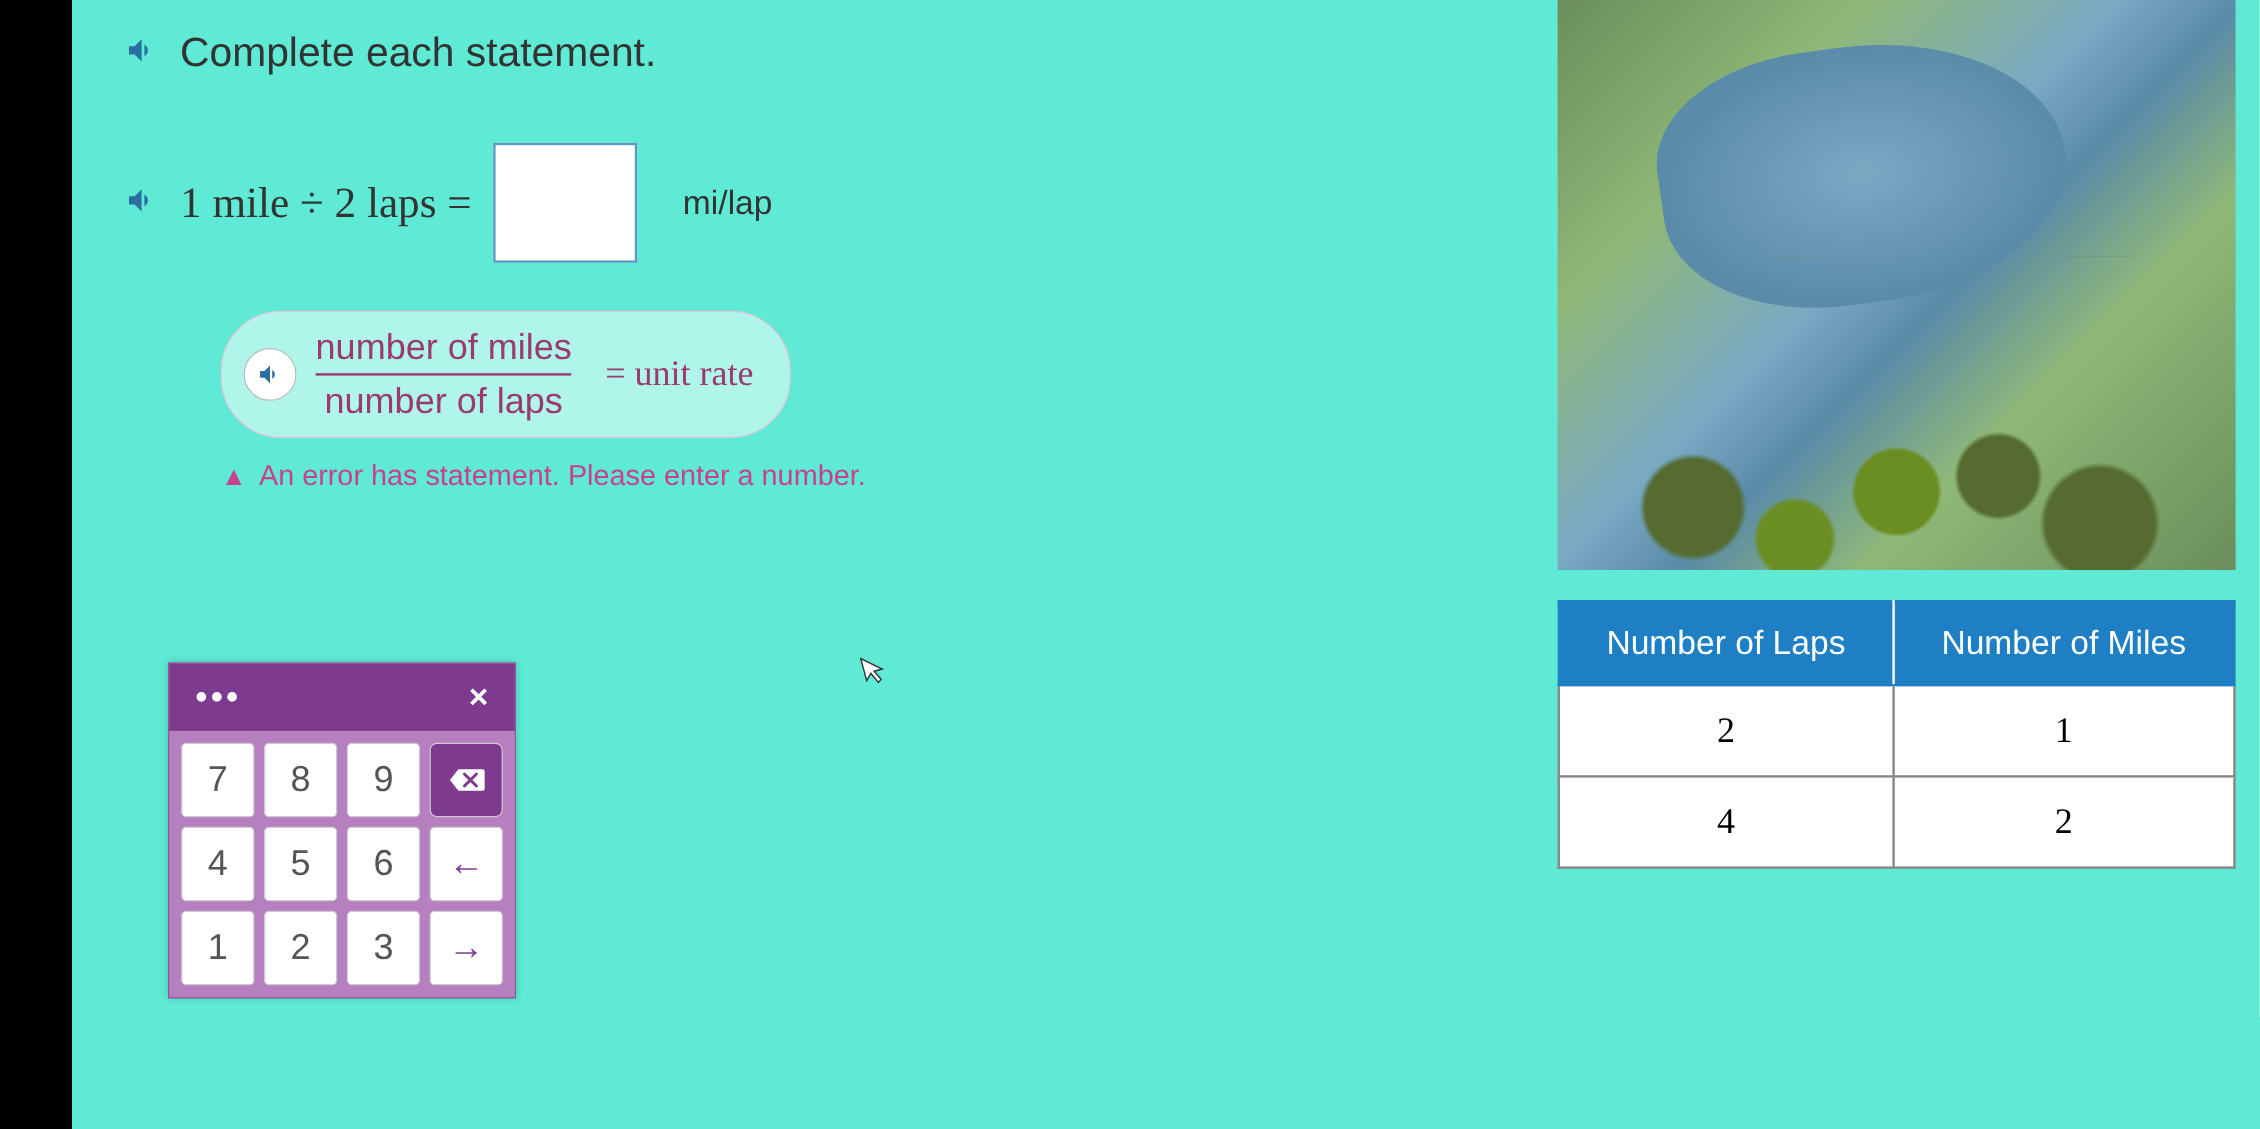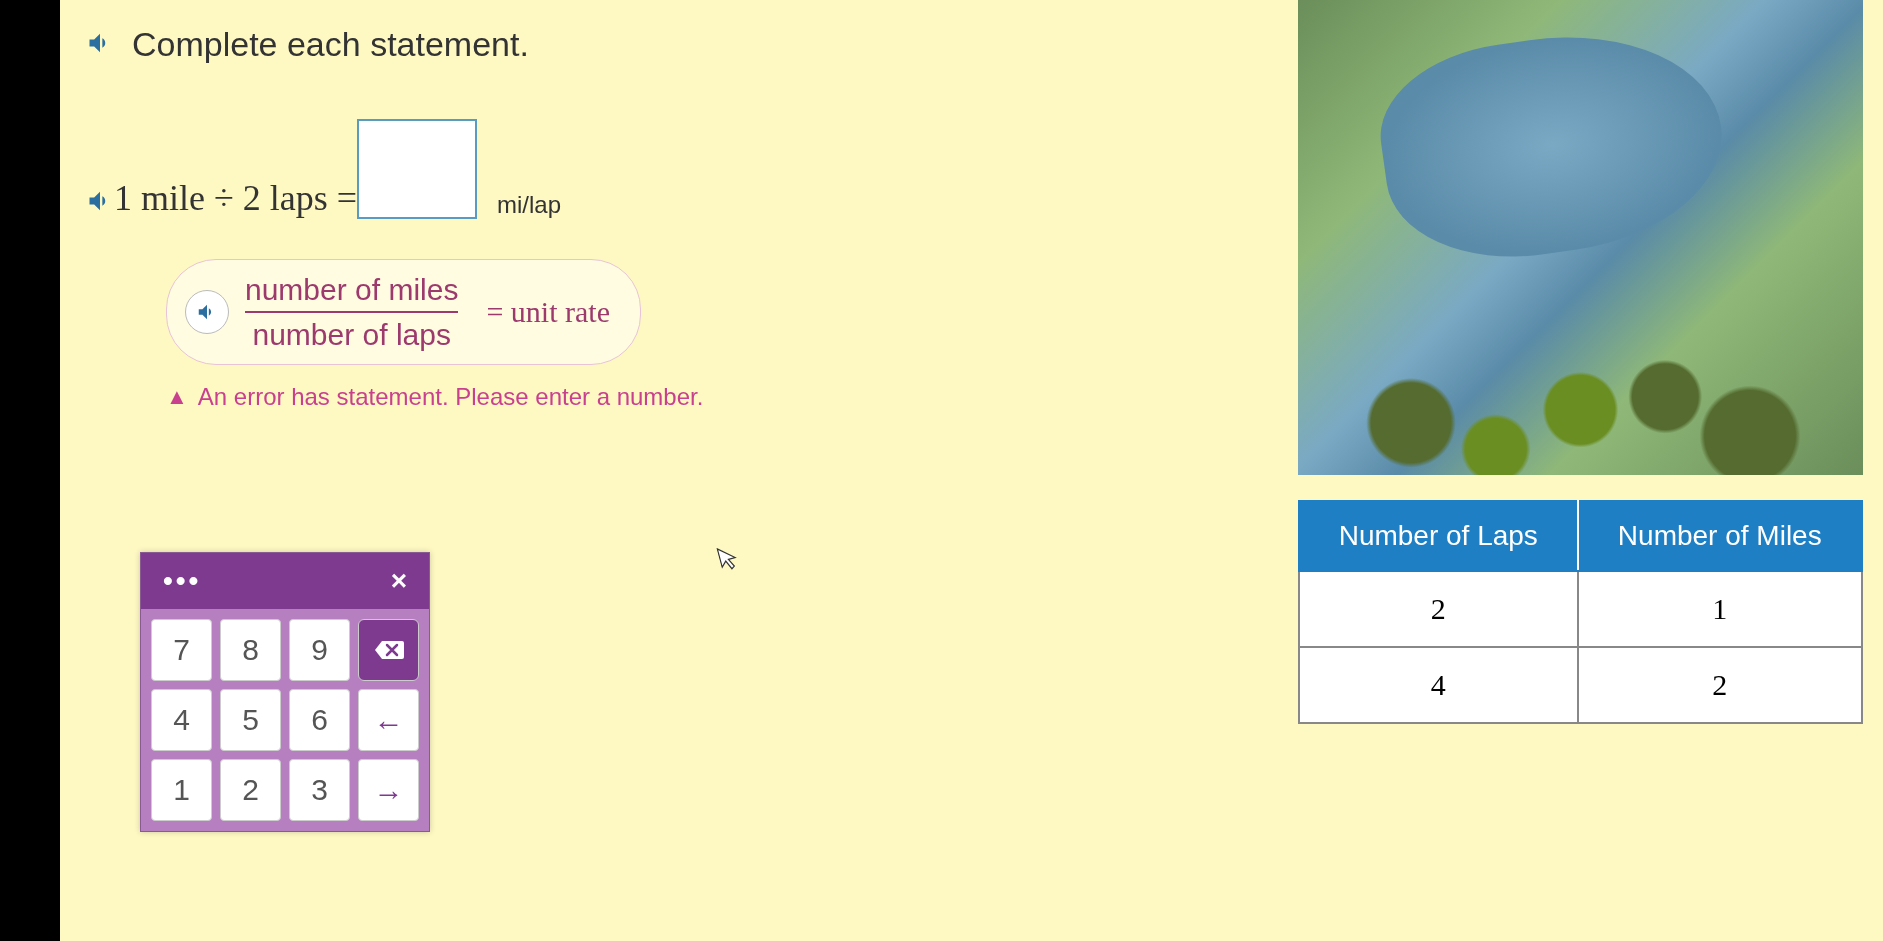--- a/index.html
+++ b/index.html
@@ -13,60 +13,61 @@
   }
   .black-strip {
     position: absolute;
     left: 0; top: 0;
     width: 60px; height: 100%;
     background: #000;
   }
   .content {
     position: absolute;
     left: 60px; top: 0; right: 0; bottom: 0;
-    background: #fef9c3;
-    padding: 20px 26px;
+    background: #5eead4;
+    padding: 20px 44px;
   }
 
   
   .prompt-row {
     display: flex;
     align-items: center;
     gap: 18px;
     margin-top: 5px;
   }
   .speaker-icon svg { width: 28px; height: 28px; }
   .prompt-text {
     font-size: 34px;
     color: #333;
   }
 
   
   .equation-row {
     display: flex;
-    align-items: flex-end;
+    align-items: center;
+    gap: 18px;
     margin-top: 55px;
     margin-left: 0;
   }
   .equation-text {
     font-family: "Times New Roman", serif;
     font-size: 36px;
     color: #333;
   }
   .answer-input {
     width: 120px;
     height: 100px;
     border: 2px solid #5a9bc4;
     background: #fff;
     font-size: 32px;
     text-align: center;
     outline: none;
   }
   .unit-text {
-    font-size: 24px;
+    font-size: 28px;
     color: #333;
     margin-left: 20px;
   }
 
   
   .hint-pill {
     margin-top: 40px;
     margin-left: 80px;
     display: inline-flex;
     align-items: center;

